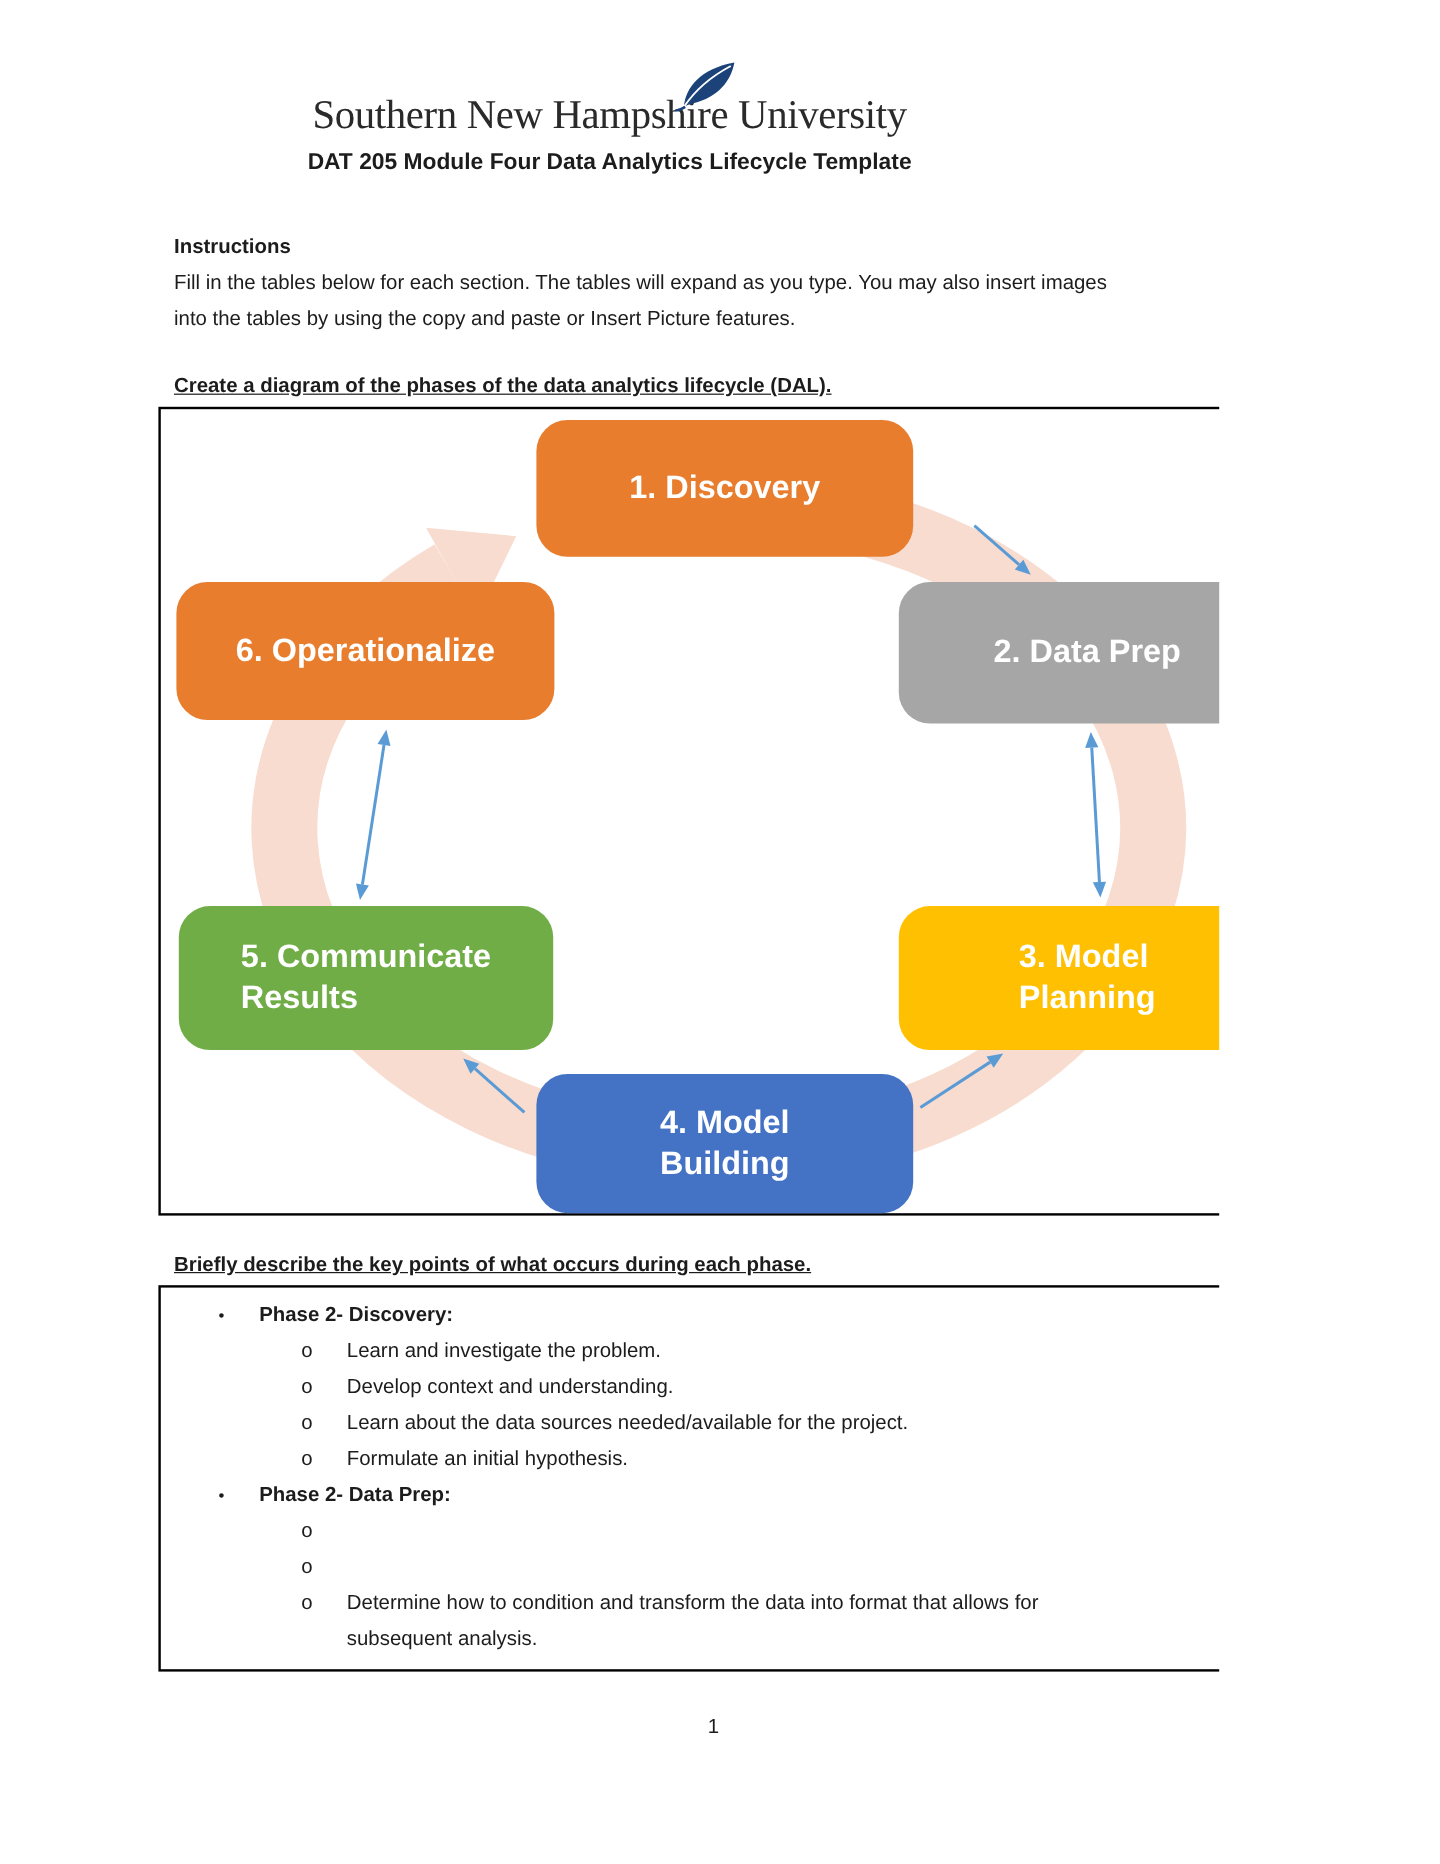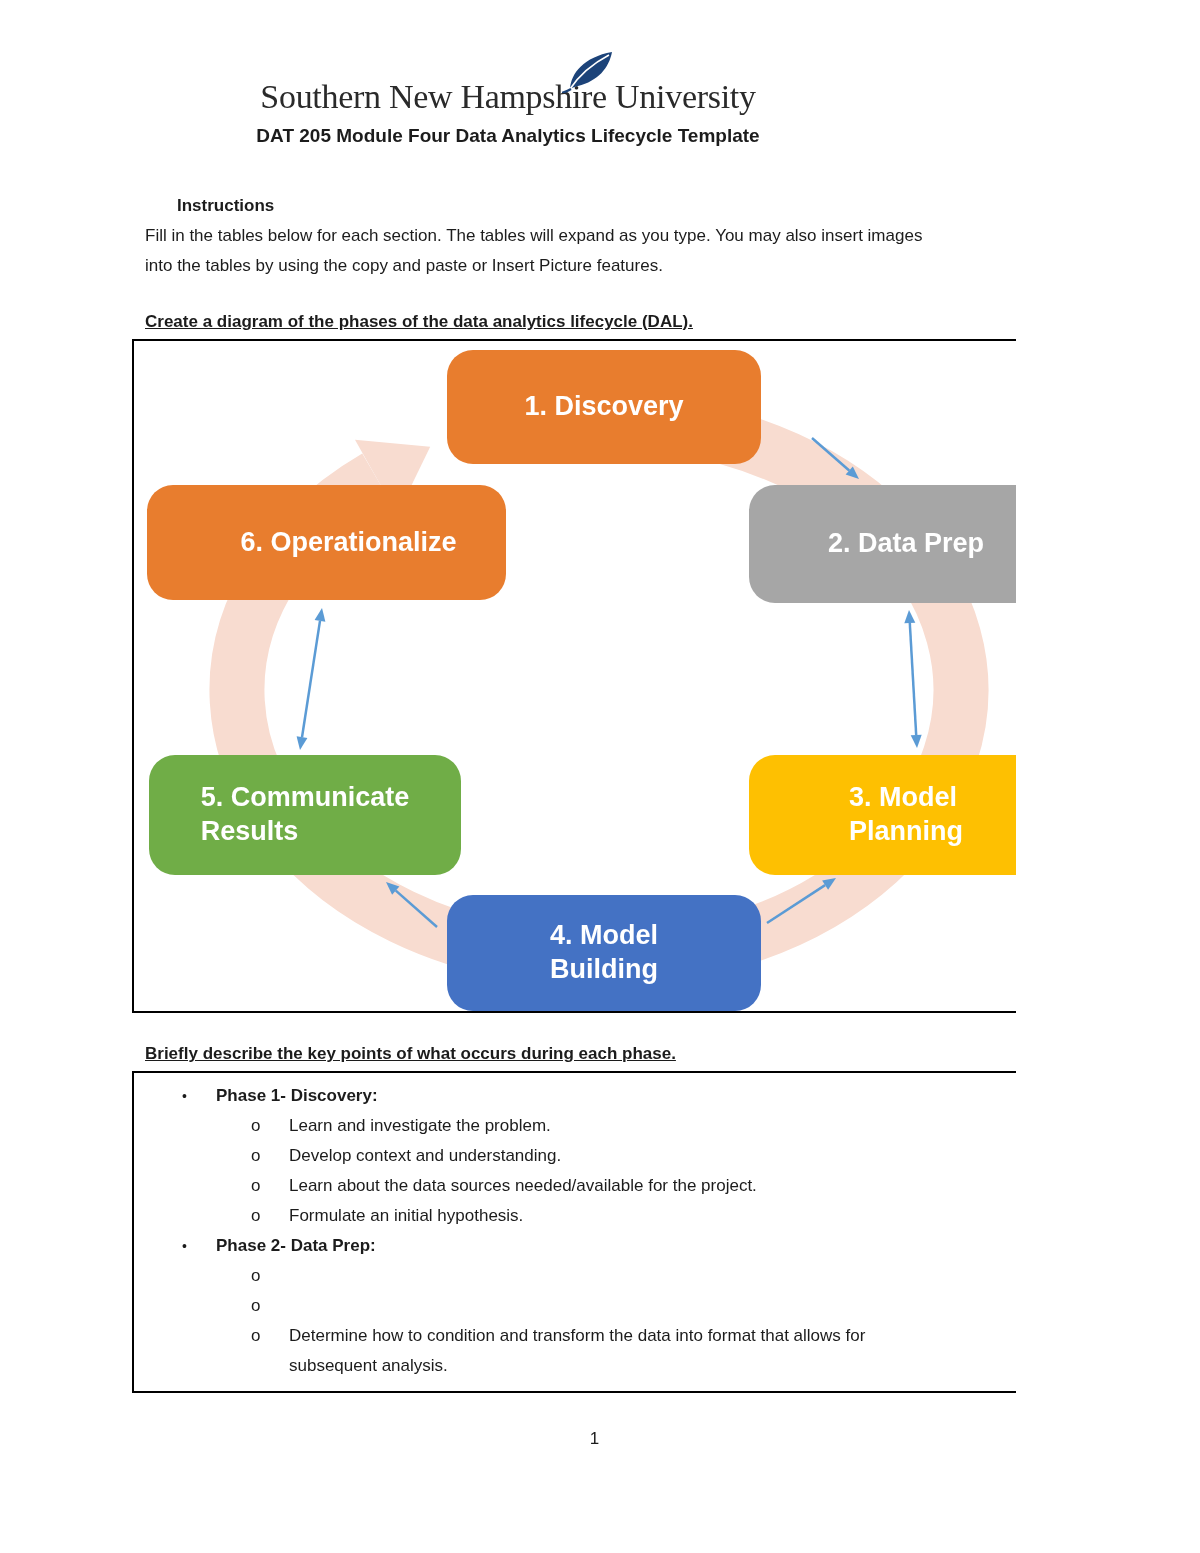--- a/index.html
+++ b/index.html
@@ -8,36 +8,36 @@
 
   
   .logo-wrap { text-align:center; padding-top:78px; }
   .logo { position:relative; display:inline-block; font-family:"Liberation Serif", serif; font-size:34px; color:#2a2a2a; letter-spacing:-0.3px; }
   .logo-leaf { position:absolute; top:-27px; left:61%; }
   .doc-title { text-align:center; font-weight:bold; font-size:19px; margin-top:9px; }
 
   
   .content { width:925px; margin-left:132px; }
   .txt { font-size:17px; line-height:30px; }
-  .bold { font-weight:bold;margin-left:32px; }
+  .bold { font-weight:bold; }
   .instructions { margin-top:44px; padding-left:13px; }
   .instr-body { white-space:pre-line; }
   .section-heading { font-size:17px; font-weight:bold; text-decoration:underline; padding-left:13px; margin-top:29px; margin-bottom:5px; line-height:24px; }
 
   
   .diagram-frame { position:relative; box-sizing:border-box; width:925px; height:674px; border:2.5px solid #000; overflow:visible; }
   .diagram-frame svg { position:absolute; left:0; top:0; overflow:visible; }
   .phase { position:absolute; display:flex; align-items:center; justify-content:center; text-align:left;
            color:#ffffff; font-weight:bold; font-size:27px; line-height:1.25; border-radius:26px; white-space:pre-line; }
   .p1 { left:313px; top:9px;   width:314px; height:114px; }
   .p2 { left:615px; top:144px; width:314px; height:118px; }
   .p3 { left:615px; top:414px; width:314px; height:120px; }
   .p4 { left:313px; top:554px; width:314px; height:116px; }
   .p5 { left:15px;  top:414px; width:312px; height:120px; }
-  .p6 { left:13px;  top:144px; width:315px; height:115px;padding-left:44px; }
+  .p6 { left:13px;  top:144px; width:315px; height:115px; }
 
   
   .kp-frame { box-sizing:border-box; width:925px; border:2.5px solid #000; margin-top:3px; padding:8px 18px 10px 0; }
   .kp-row { display:flex; font-size:17px; line-height:30px; }
   .kp-row .m1 { margin-left:48px; width:34px; font-size:14px; flex:none; }
   .kp-row .t1 { font-weight:bold; }
   .kp-row .m2 { margin-left:117px; width:38px; flex:none; }
   .kp-row .t2 { white-space:pre-line; }
 
   .footer { text-align:center; margin-top:36px; font-size:17px; }
@@ -104,21 +104,21 @@
       <div class="phase p5" style="background-color: rgb(112, 173, 71);">5. Communicate
 Results</div>
       <div class="phase p6" style="background-color: rgb(232, 125, 46);">6. Operationalize</div>
     </div>
 
     <div class="section-heading">Briefly describe the key points of what occurs during each phase.</div>
 
     <div class="kp-frame">
       <div class="kp-row">
         <span class="m1">•</span>
-        <span class="t1">Phase 1- Discovery:</span>
+        <span class="t1">Phase 2- Discovery:</span>
       </div>
       <div class="kp-row">
         <span class="m2">o</span>
         <span class="t2">Learn and investigate the problem.</span>
       </div>
       <div class="kp-row">
         <span class="m2">o</span>
         <span class="t2">Develop context and understanding.</span>
       </div>
       <div class="kp-row">

